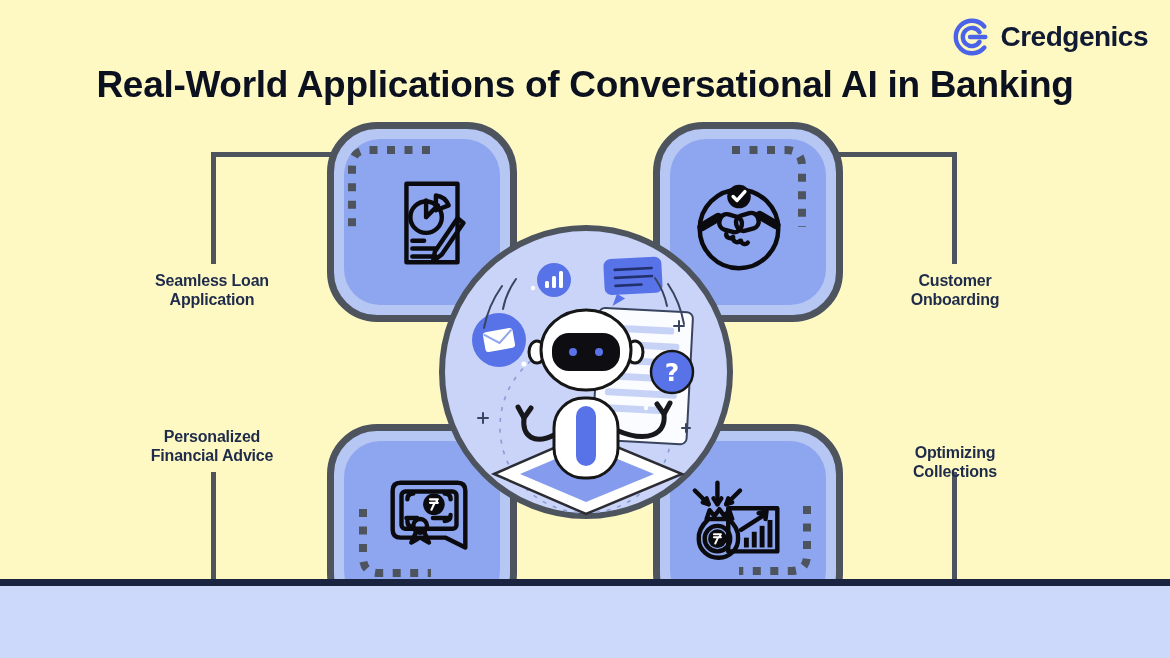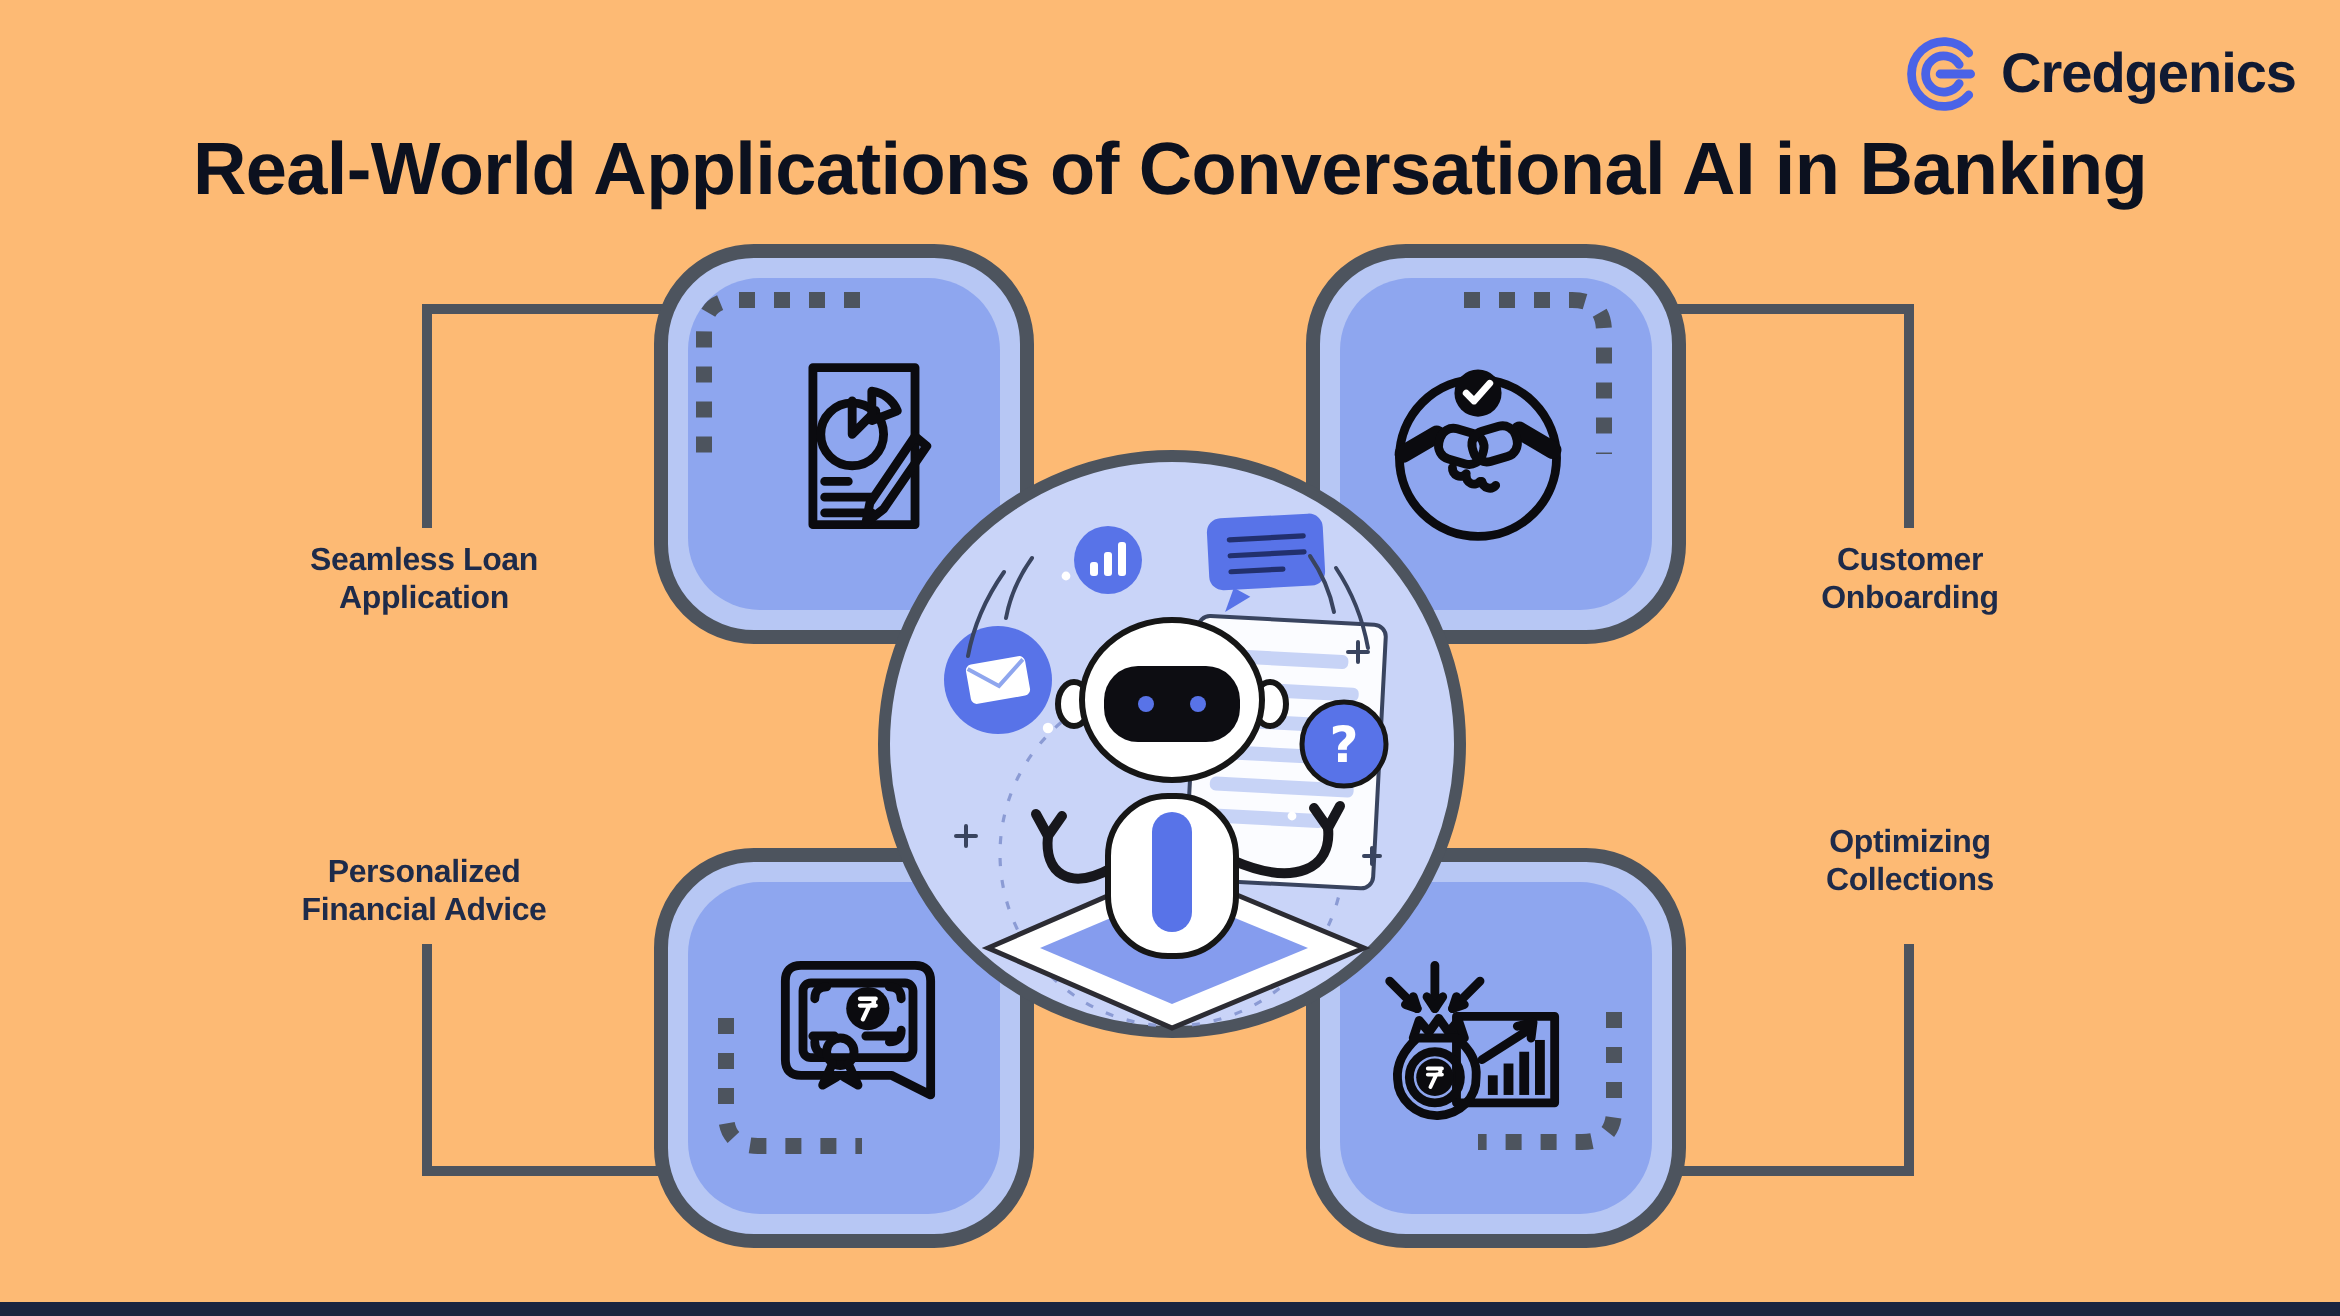--- a/index.html
+++ b/index.html
@@ -1,16 +1,16 @@
 <!DOCTYPE html>
 <html><head>
 <meta charset="utf-8">
 <style>
   html,body{margin:0;padding:0;background:#cdd9fa;}
-  #canvas{position:relative;width:1170px;height:658px;background:#fdba74;overflow:hidden;
+  #canvas{position:relative;width:1170px;height:586px;background:#fef9c3;overflow:hidden;
           font-family:"Liberation Sans",sans-serif;}
   .title{position:absolute;top:64px;left:0;width:100%;text-align:center;
          font-size:37px;font-weight:700;color:#0c111f;letter-spacing:-0.3px;}
   .logo{position:absolute;top:16px;right:22px;display:flex;align-items:center;gap:9px;}
   .logo-text{font-size:28px;font-weight:800;color:#101a33;letter-spacing:-0.5px;}
   .connector{position:absolute;background:#4d545e;}
   .node-box{position:absolute;width:190px;height:200px;background:#b7c7f4;
             border:7px solid #4d545e;border-radius:50px;box-sizing:border-box;}
   .node-inner{position:absolute;inset:10px;background:#8ea6ef;border-radius:36px;
               display:flex;align-items:center;justify-content:center;}
@@ -137,21 +137,21 @@
       <path d="M147,75 V124 Q147,140 131,140 H79" fill="none" stroke="#4d545e" stroke-width="8" stroke-dasharray="8 9.5"></path>
     </svg>
   </div>
 
   <div class="node-label" style="left:92px;top:272px;">Seamless Loan
 Application</div>
   <div class="node-label" style="left:835px;top:272px;">Customer
 Onboarding</div>
   <div class="node-label" style="left:92px;top:428px;">Personalized
 Financial Advice</div>
-  <div class="node-label" style="left:835px;top:413px;">Optimizing
+  <div class="node-label" style="left:835px;top:444px;">Optimizing
 Collections</div>
 
   <div class="center-wrap">
     <svg width="300" height="300" viewBox="0 0 300 300">
       <circle cx="150" cy="150" r="144" fill="#c9d4f8" stroke="#4d545e" stroke-width="6"></circle>
       <circle cx="150" cy="205" r="86" fill="none" stroke="#8b9bd4" stroke-width="1.6" stroke-dasharray="4 7"></circle>
 
       <g transform="rotate(3 205 150)">
         <rect x="160" y="88" width="94" height="132" rx="6" fill="#fbfcff" stroke="#39445f" stroke-width="2"></rect>
         <rect x="170" y="104" width="66" height="7" rx="3" fill="#c7d3f6"></rect>

